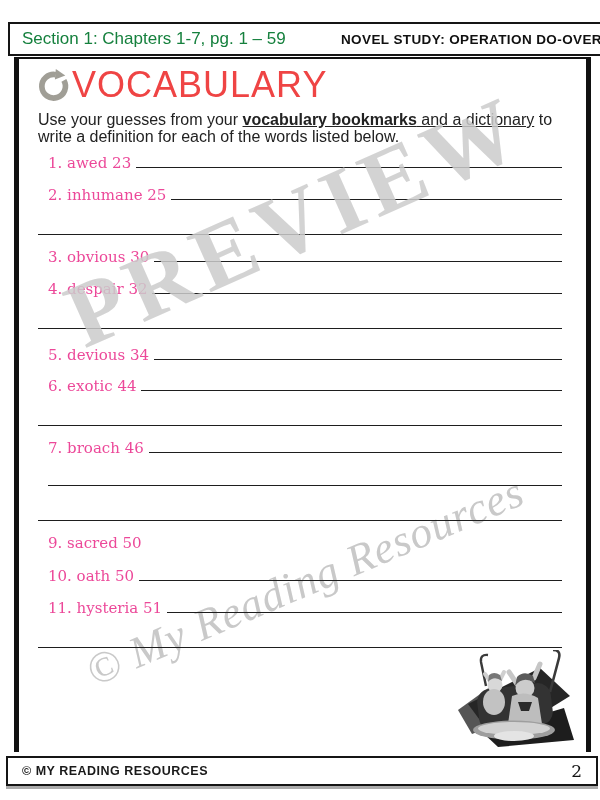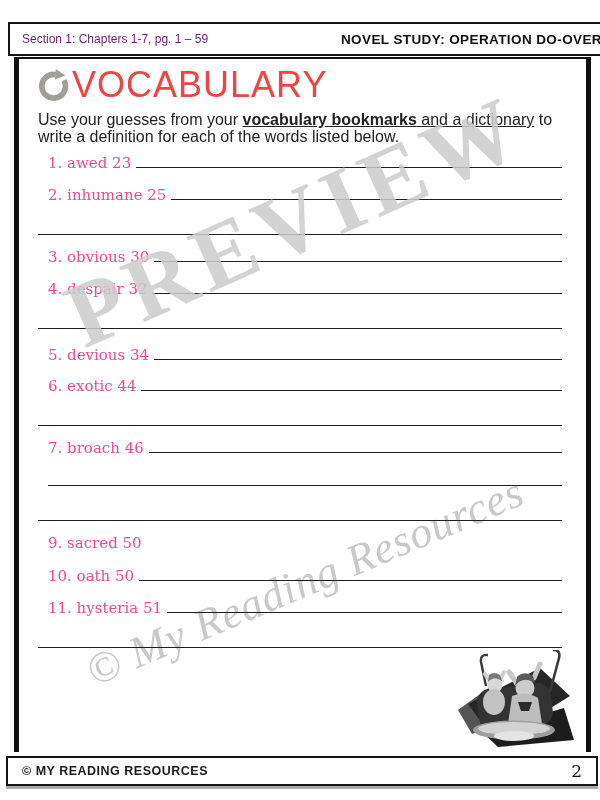--- a/index.html
+++ b/index.html
@@ -3,21 +3,21 @@
 <meta charset="utf-8">
 <style>
   html,body{margin:0;padding:0;background:#fff;}
   .page{position:relative;width:600px;height:800px;background:#fff;overflow:hidden;
         font-family:"Liberation Sans",sans-serif;color:#1a1a1a;}
 
   
   .header-box{position:absolute;left:8px;top:22px;width:580px;height:30px;
     border:2px solid #151515;background:#fff;display:flex;align-items:center;
     justify-content:space-between;padding:0 12px;box-sizing:content-box;z-index:4;}
-  .header-left{font-size:12px;color:#701a75;}
+  .header-left{font-size:17px;color:#15803d;}
   .header-right{font-size:13.5px;letter-spacing:.4px;font-weight:600;
     font-family:"Liberation Sans",sans-serif;text-transform:uppercase;color:#111;}
 
   
   .content-frame{position:absolute;left:14px;top:57px;width:567px;height:693px;
     border-top:2px solid #111;border-left:5px solid #111;border-right:5px solid #111;
     z-index:2;}
 
   
   .voc-icon{position:absolute;left:36px;top:68px;z-index:3;}

